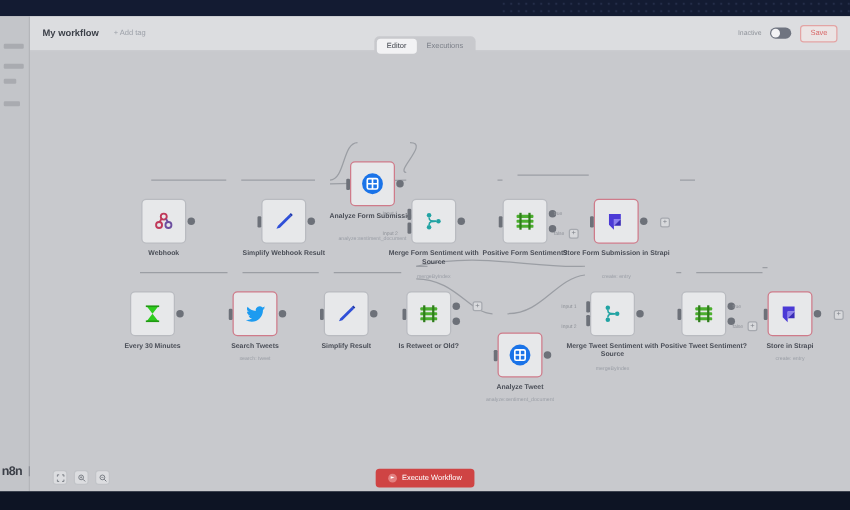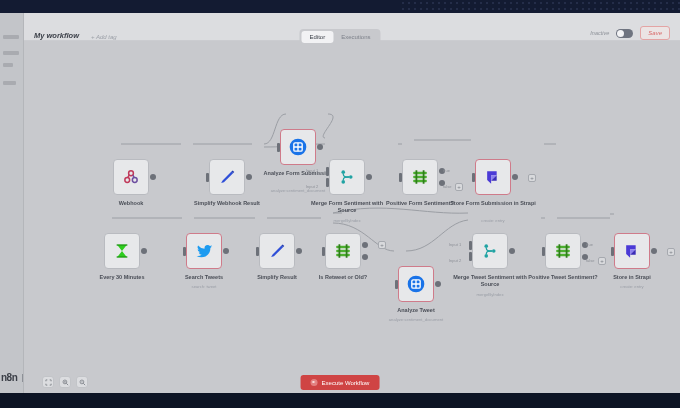--- a/index.html
+++ b/index.html
@@ -21,20 +21,21 @@
     background-image: radial-gradient(#27304d 1px, transparent 1.2px);
     background-size: 6px 6px;
     opacity: .85;
   }
 
   
   .rail {
     position: absolute; left: 0; top: 13px; width: 24px; height: 380px;
     background: #c3c5c9;
     border-right: 1px solid #b4b6ba;
+    text-align: center;
   }
   .rail-item {
     position: absolute; left: 3px; width: 16px; height: 4px;
     background: #a9abb0; border-radius: 1px;
   }
   .rail-logo {
     position: absolute; left: 0px; bottom: 8px; width: 24px; height: 14px;
     color: #3b3f47; font-size: 10px; font-weight: 700; line-height: 14px;
     padding-left: 1px; letter-spacing: -.5px;
     overflow: hidden; white-space: nowrap;
@@ -42,21 +43,21 @@
   .rail-logo .bar {
     display: inline-block; width: 1px; height: 8px;
     background: #8d9097; vertical-align: middle; margin-left: 5px;
   }
 
   
   .header {
     position: absolute; left: 24px; top: 13px; width: 656px; height: 28px;
     background: #dcdde0;
     border-bottom: 1px solid #cbccd0;
-    display: flex; align-items: flex-end; font-style: italic;
+    display: flex; align-items: center;
   }
   .wf-title {
     margin-left: 10px; font-size: 7.5px; color: #3c4049; font-weight: 600;
     white-space: nowrap;
   }
   .add-tag {
     margin-left: 12px; font-size: 6px; color: #9ca0a8; white-space: nowrap;
   }
   .header-right {
     margin-left: auto; display: flex; align-items: center; gap: 7px;

